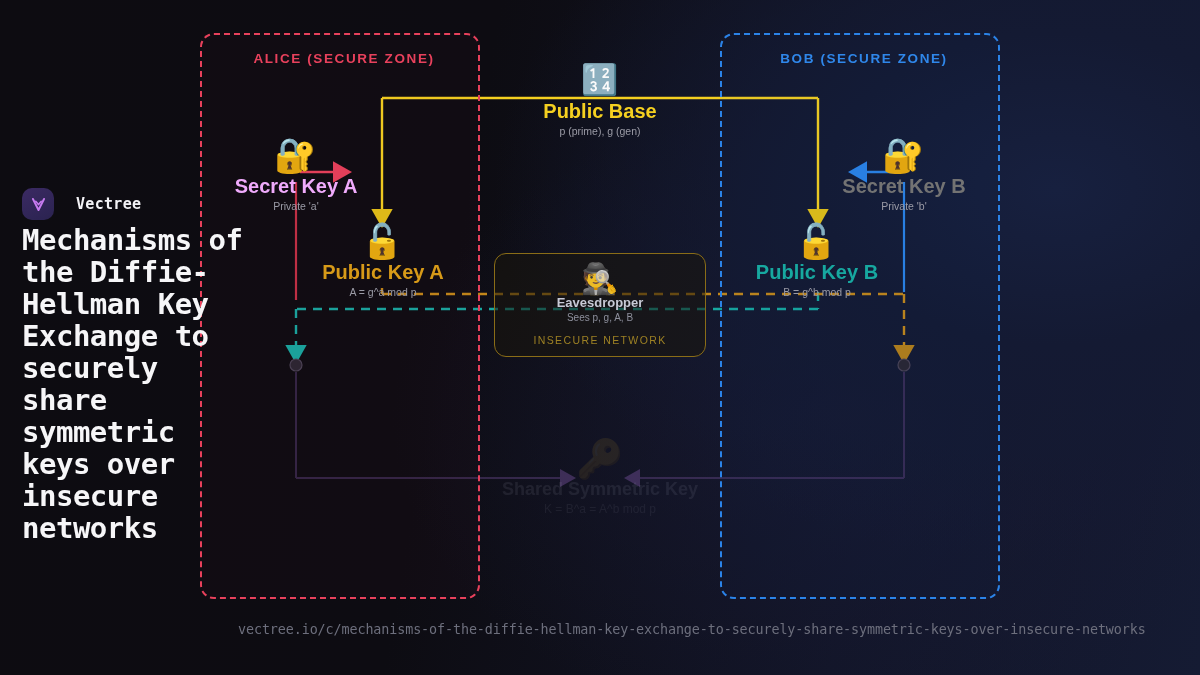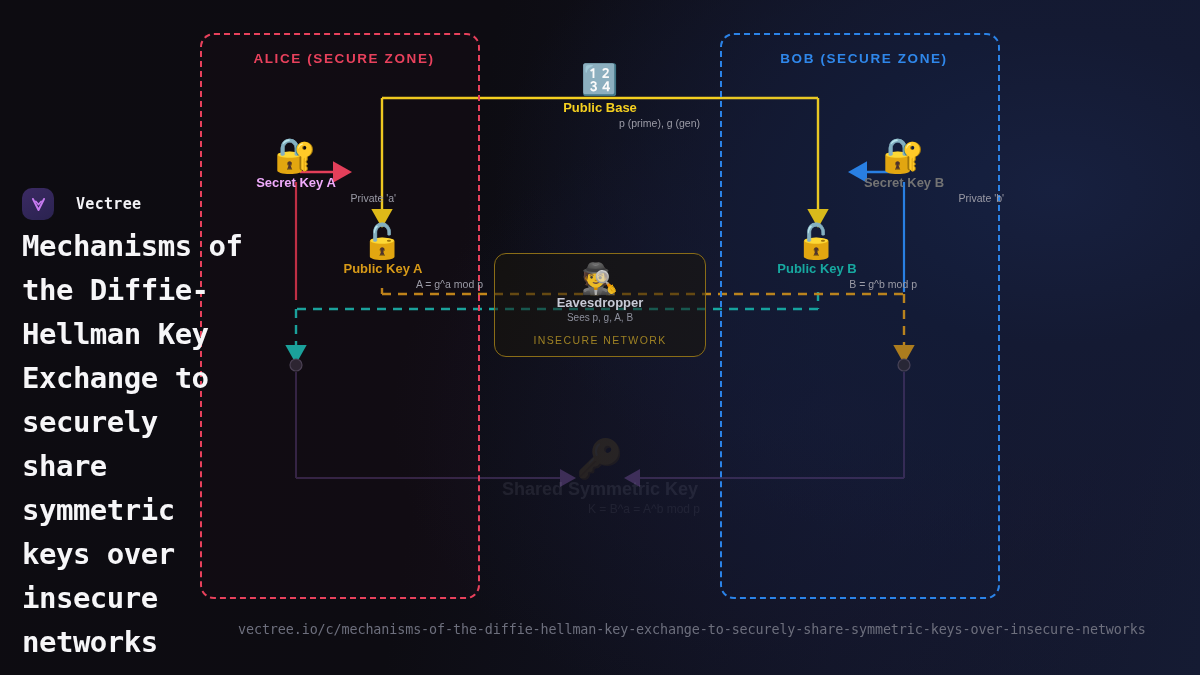--- a/index.html
+++ b/index.html
@@ -28,22 +28,22 @@
   #zone-alice{ left:200px; top:33px; width:280px; height:566px;
     border-color:#e8415c; background:rgba(120,20,40,0.045); }
   #zone-alice .zone-title{ color:#e8415c; }
   #zone-bob{ left:720px; top:33px; width:280px; height:566px;
     border-color:#2b83e8; background:rgba(20,50,120,0.05); }
   #zone-bob .zone-title{ color:#2f87ea; }
 
   
   .node{ position:absolute; text-align:center; width:200px; }
   .node .glyph{ font-size:34px; line-height:38px; }
-  .node .ttl{ font-size:13px; font-weight:bold; margin-top:1px; }
-  .node .sub{ font-size:10.5px; color:#9b9ba6; margin-top:2px;text-align:right; }
+  .node .ttl{ font-size:20px; font-weight:bold; margin-top:1px; }
+  .node .sub{ font-size:10.5px; color:#9b9ba6; margin-top:2px; }
 
   #n-base{ left:500px; top:61px; }
   #n-base .glyph{ font-size:30px; }
   #n-base .ttl{ color:#f5d020; }
 
   #n-ska{ left:196px; top:136px; }
   #n-ska .ttl{ color:#f0abfc; }
   #n-skb{ left:804px; top:136px; }
   #n-skb .ttl{ color:#737373; }
 
@@ -73,21 +73,21 @@
   #brand-mark{
     width:32px; height:32px; border-radius:10px;
     background:linear-gradient(150deg,#3b2a63,#2a2350);
     display:flex; align-items:center; justify-content:center;
   }
   #brand-name{ color:#f2f2f5; font-size:15px; font-weight:bold;
     font-family:"DejaVu Sans Mono", monospace; letter-spacing:.3px;margin-left:12px; }
   #headline{
     position:absolute; left:22px; top:224px; width:236px;
     color:#f6f6f8; font-family:"DejaVu Sans Mono", monospace;
-    font-weight:bold; font-size:29px; line-height:44px; letter-spacing:-0.5px;
+    font-weight:bold; font-size:29px; line-height:32px; letter-spacing:-0.5px;
   }
   #url{
     position:absolute; left:238px; top:622px;
     color:#6d6f7d; font-family:"DejaVu Sans Mono", monospace;
     font-size:13.4px; white-space:nowrap; letter-spacing:-0.1px;
   }
   svg#wires{ position:absolute; inset:0; width:1200px; height:675px; }
 </style>
 </head>
 <body>

